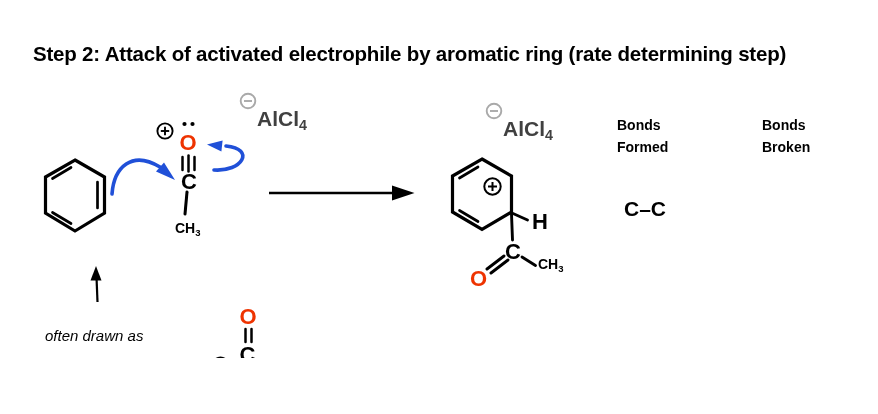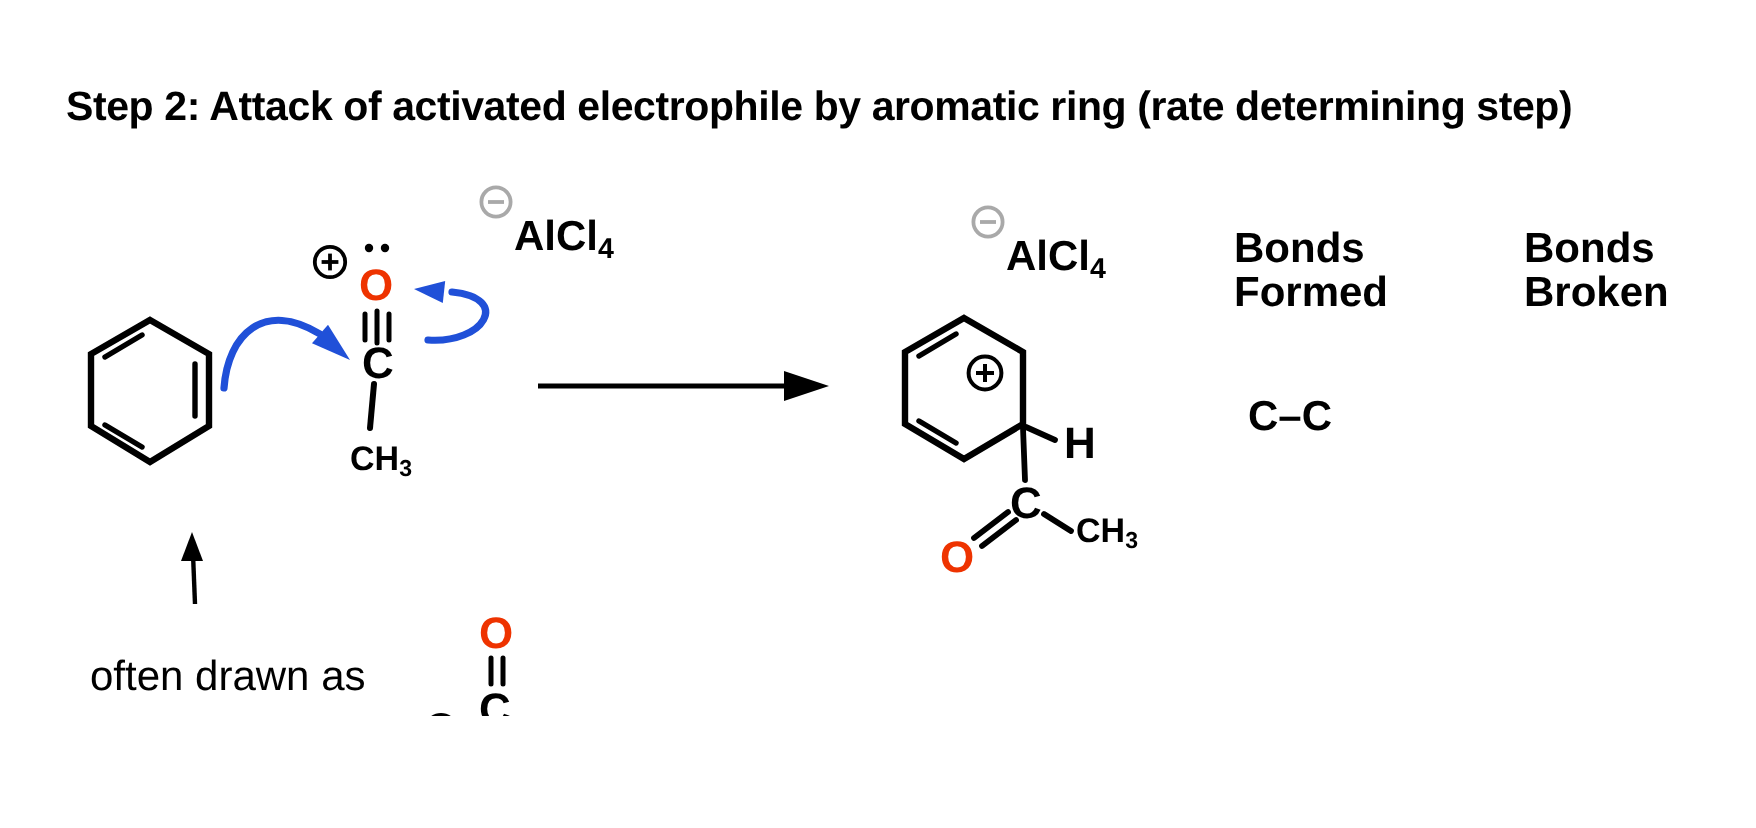--- a/index.html
+++ b/index.html
@@ -24,52 +24,53 @@
   .atom {
     position: absolute;
     transform: translate(-50%, -50%);
     font-size: 22px;
     font-weight: bold;
     line-height: 1;
     white-space: nowrap;
   }
   .grp {
     position: absolute;
-    font-size: 17px;
+    font-size: 14px;
     font-weight: bold;
     line-height: 1;
     white-space: nowrap;
   }
   .grp sub, .ion sub { font-size: 0.68em; vertical-align: -0.28em; }
   .ion {
     position: absolute;
     font-size: 21px;
     font-weight: bold;
     line-height: 1;
     white-space: nowrap;
   }
   .red  { color: #ee3300; }
-  .gray { color: #000000; }
+  .gray { color: #404040; }
   .tbl-h {
     position: absolute;
-    font-size: 21px;
+    font-size: 14px;
     font-weight: bold;
     line-height: 22px;
     white-space: pre-line;
   }
   .tbl-i {
     position: absolute;
     font-size: 21px;
     font-weight: bold;
     line-height: 1;
     white-space: nowrap;
   }
   .caption {
     position: absolute;
-    font-size: 21px;
+    font-size: 15px;
+    font-style: italic;
     line-height: 1;
     white-space: nowrap;
   }
 </style>
 </head>
 <body>
 
 <div class="canvas">
 
   <svg class="svg-layer" width="878" height="414" viewBox="0 0 878 414">

